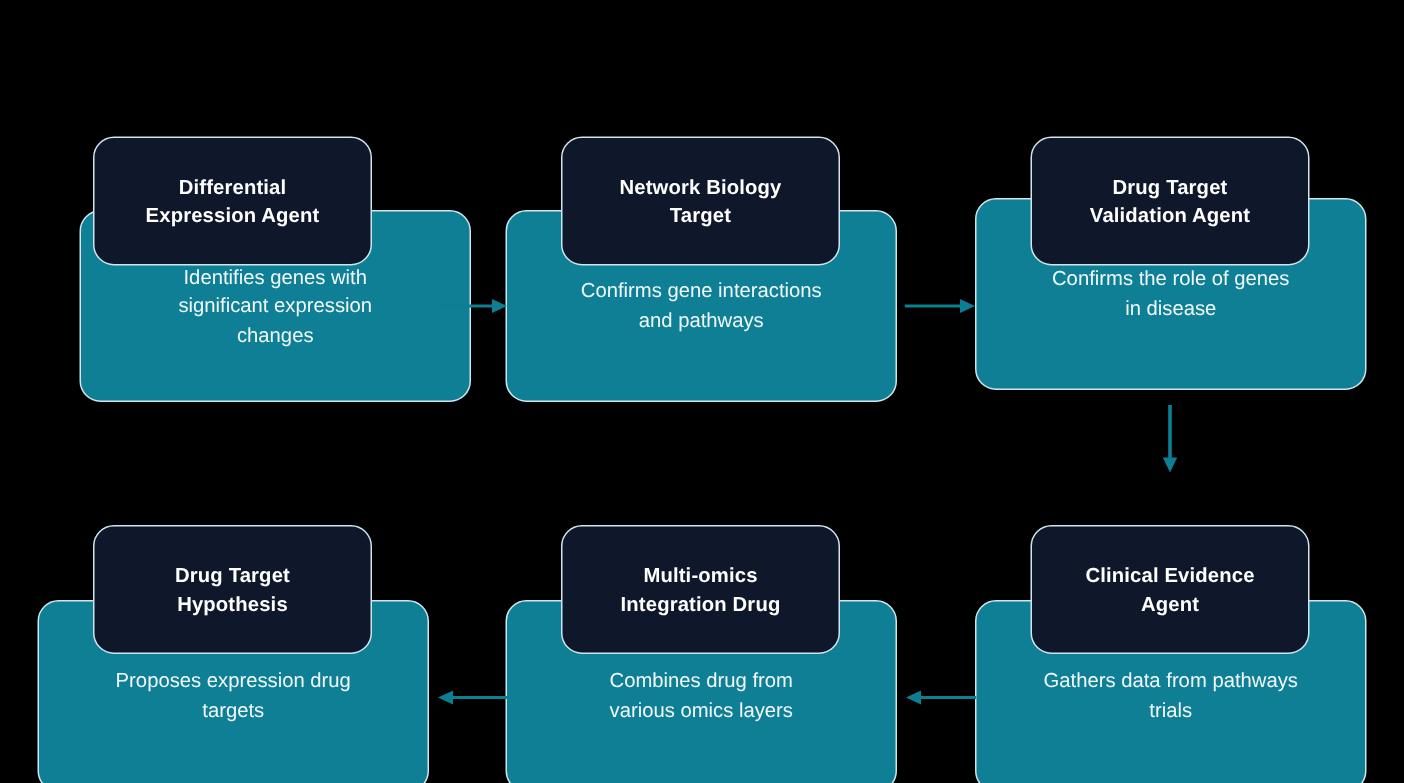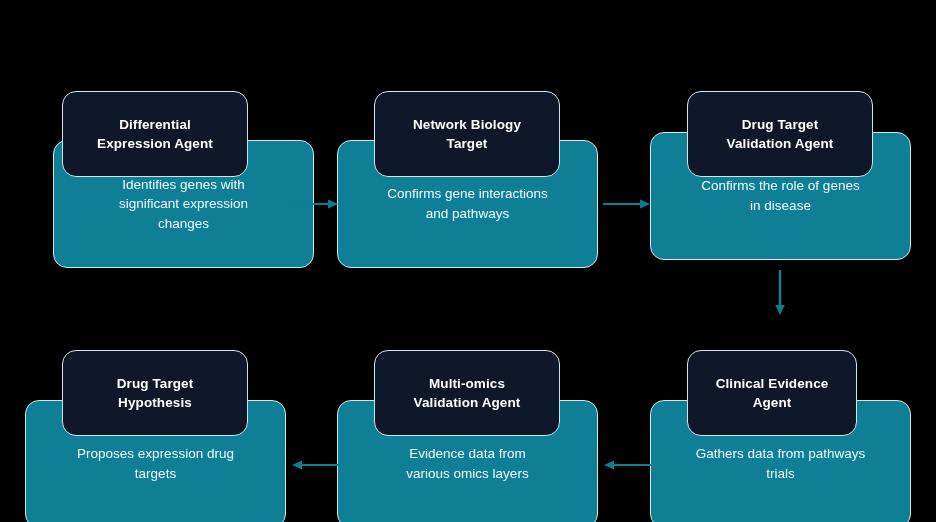--- a/index.html
+++ b/index.html
@@ -132,40 +132,40 @@
 
   <div class="arrow" style="left:291px;top:457px;">
     <svg width="48" height="16" viewBox="0 0 48 16">
       <line x1="48" y1="8" x2="9" y2="8" stroke="#0d7f94" stroke-width="2"></line>
       <polygon points="1,8 11,3.4 11,12.6" fill="#0d7f94"></polygon>
     </svg>
   </div>
 
   <div class="node">
     <div class="node-body" style="left:337px;top:400px;width:261px;height:128px;">
-      <span class="node-body-label">Evidence data from
+      <span class="node-body-label">Combines drug from
 various omics layers</span>
     </div>
     <div class="node-head" style="left:374px;top:316px;width:186px;height:86px;">
       <span class="node-head-label">Multi-omics
-Validation Agent</span>
+Integration Drug</span>
     </div>
   </div>
 
   <div class="arrow" style="left:603px;top:457px;">
     <svg width="48" height="16" viewBox="0 0 48 16">
       <line x1="48" y1="8" x2="9" y2="8" stroke="#0d7f94" stroke-width="2"></line>
       <polygon points="1,8 11,3.4 11,12.6" fill="#0d7f94"></polygon>
     </svg>
   </div>
 
   <div class="node">
     <div class="node-body" style="left:650px;top:400px;width:261px;height:128px;">
       <span class="node-body-label">Gathers data from pathways
 trials</span>
     </div>
-    <div class="node-head" style="left:687px;top:316px;width:170px;height:86px;">
+    <div class="node-head" style="left:687px;top:316px;width:186px;height:86px;">
       <span class="node-head-label">Clinical Evidence
 Agent</span>
     </div>
   </div>
 
 </div>
 
 </body></html>

